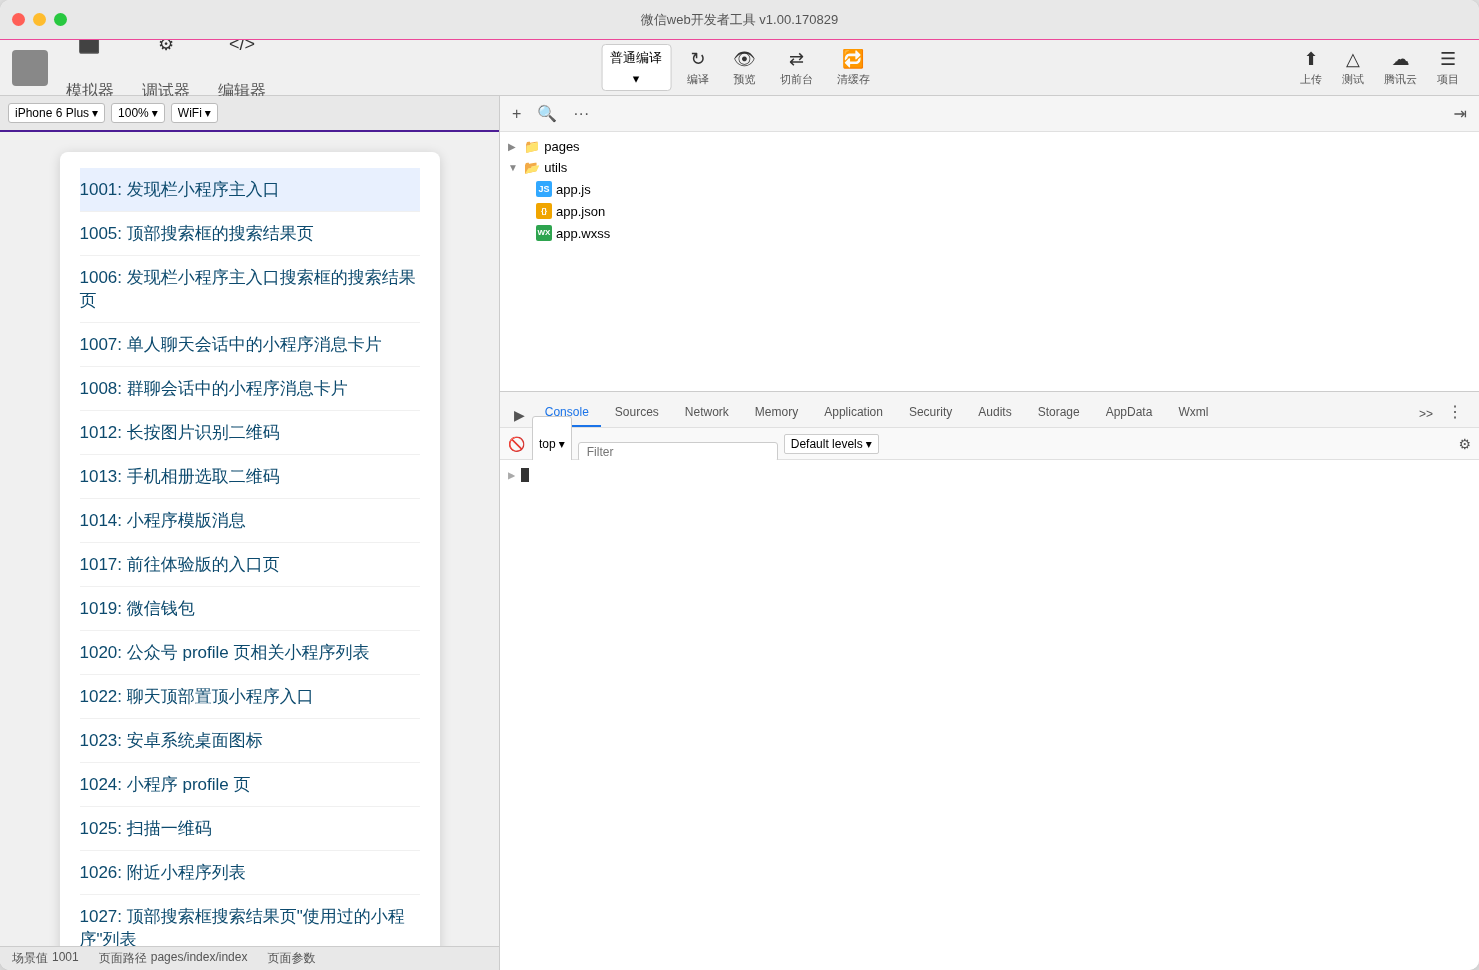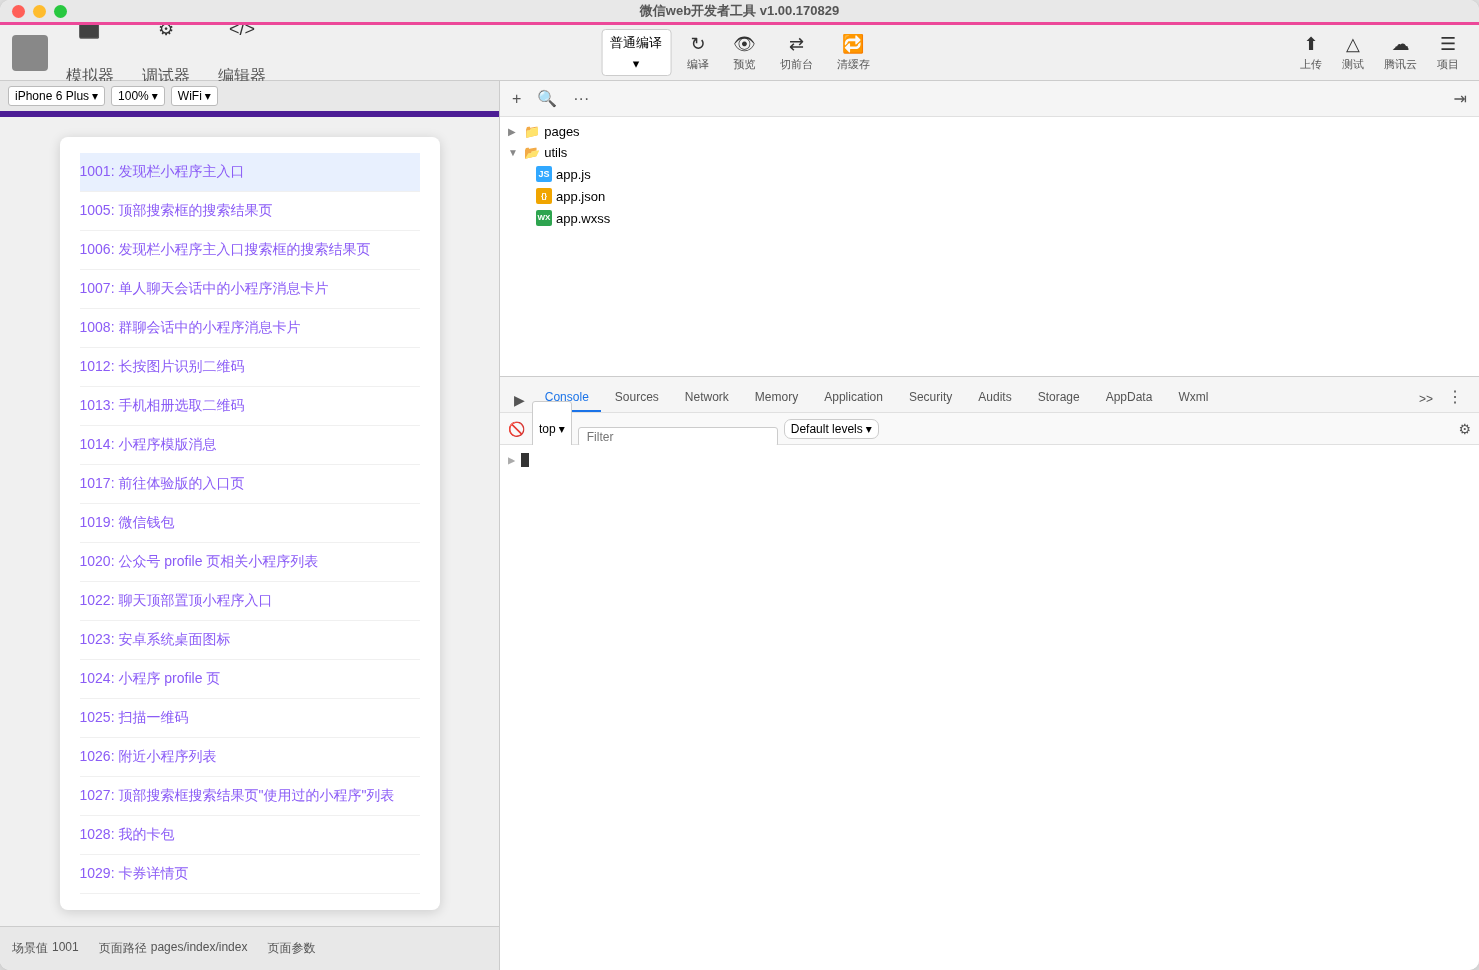--- a/index.html
+++ b/index.html
@@ -16,28 +16,27 @@
       height: 970px;
       background: #f5f5f5;
       border-radius: 10px;
       overflow: hidden;
       display: flex;
       flex-direction: column;
       box-shadow: 0 2px 20px rgba(0,0,0,0.3);
     }
     
     .titlebar {
-      height: 25px;
+      height: 40px;
       background: #e8e8e8;
       display: flex;
       align-items: center;
       padding: 0 12px;
-      border-bottom: 3px solid #ec4899;
+      border-bottom: 1px solid #ec4899;
       position: relative;
-      font-weight: bold;
     }
     .traffic-lights {
       display: flex;
       gap: 8px;
       align-items: center;
     }
     .traffic-light {
       width: 13px;
       height: 13px;
       border-radius: 50%;
@@ -141,21 +140,21 @@
     .left-panel {
       width: 500px;
       display: flex;
       flex-direction: column;
       background: #f0f0f0;
       border-right: 1px solid #ccc;
     }
     .sim-toolbar {
       height: 36px;
       background: #e8e8e8;
-      border-bottom: 6px solid #4c1d95;
+      border-bottom: 2px solid #4c1d95;
       display: flex;
       align-items: center;
       padding: 0 8px;
       gap: 6px;
     }
     .sim-select {
       display: flex;
       align-items: center;
       background: white;
       border: 1px solid #bbb;
@@ -181,31 +180,31 @@
       padding: 16px 20px;
       min-height: 600px;
     }
     .scene-list {
       display: flex;
       flex-direction: column;
       gap: 0;
     }
     .scene-item {
       padding: 10px 0;
-      font-size: 14px;
-      color: #8b5cf6;
+      font-size: 17px;
+      color: #0c4a6e;
       border-bottom: 1px solid #f0f0f0;
       cursor: pointer;
     }
     .scene-item.selected {
       background: #e8f0fe;
     }
     
     .sim-status {
-      height: 44px;
+      height: 24px;
       background: #e8e8e8;
       border-top: 1px solid #ccc;
       display: flex;
       align-items: center;
       padding: 0 12px;
       gap: 20px;
       font-size: 12px;
       color: #555;
     }
     .sim-status-item {
@@ -328,21 +327,21 @@
       border-radius: 3px;
       padding: 2px 8px;
       font-size: 12px;
       width: 200px;
       margin-top: 17px;
     }
     .console-level-select {
       display: flex;
       align-items: center;
       border: 1px solid #ccc;
-      border-radius: 7px;
+      border-radius: 2px;
       padding: 2px 6px;
       font-size: 12px;
       cursor: pointer;
       gap: 3px;
       background: white;
     }
     .console-settings-btn {
       margin-left: auto;
       cursor: pointer;
       font-size: 14px;

